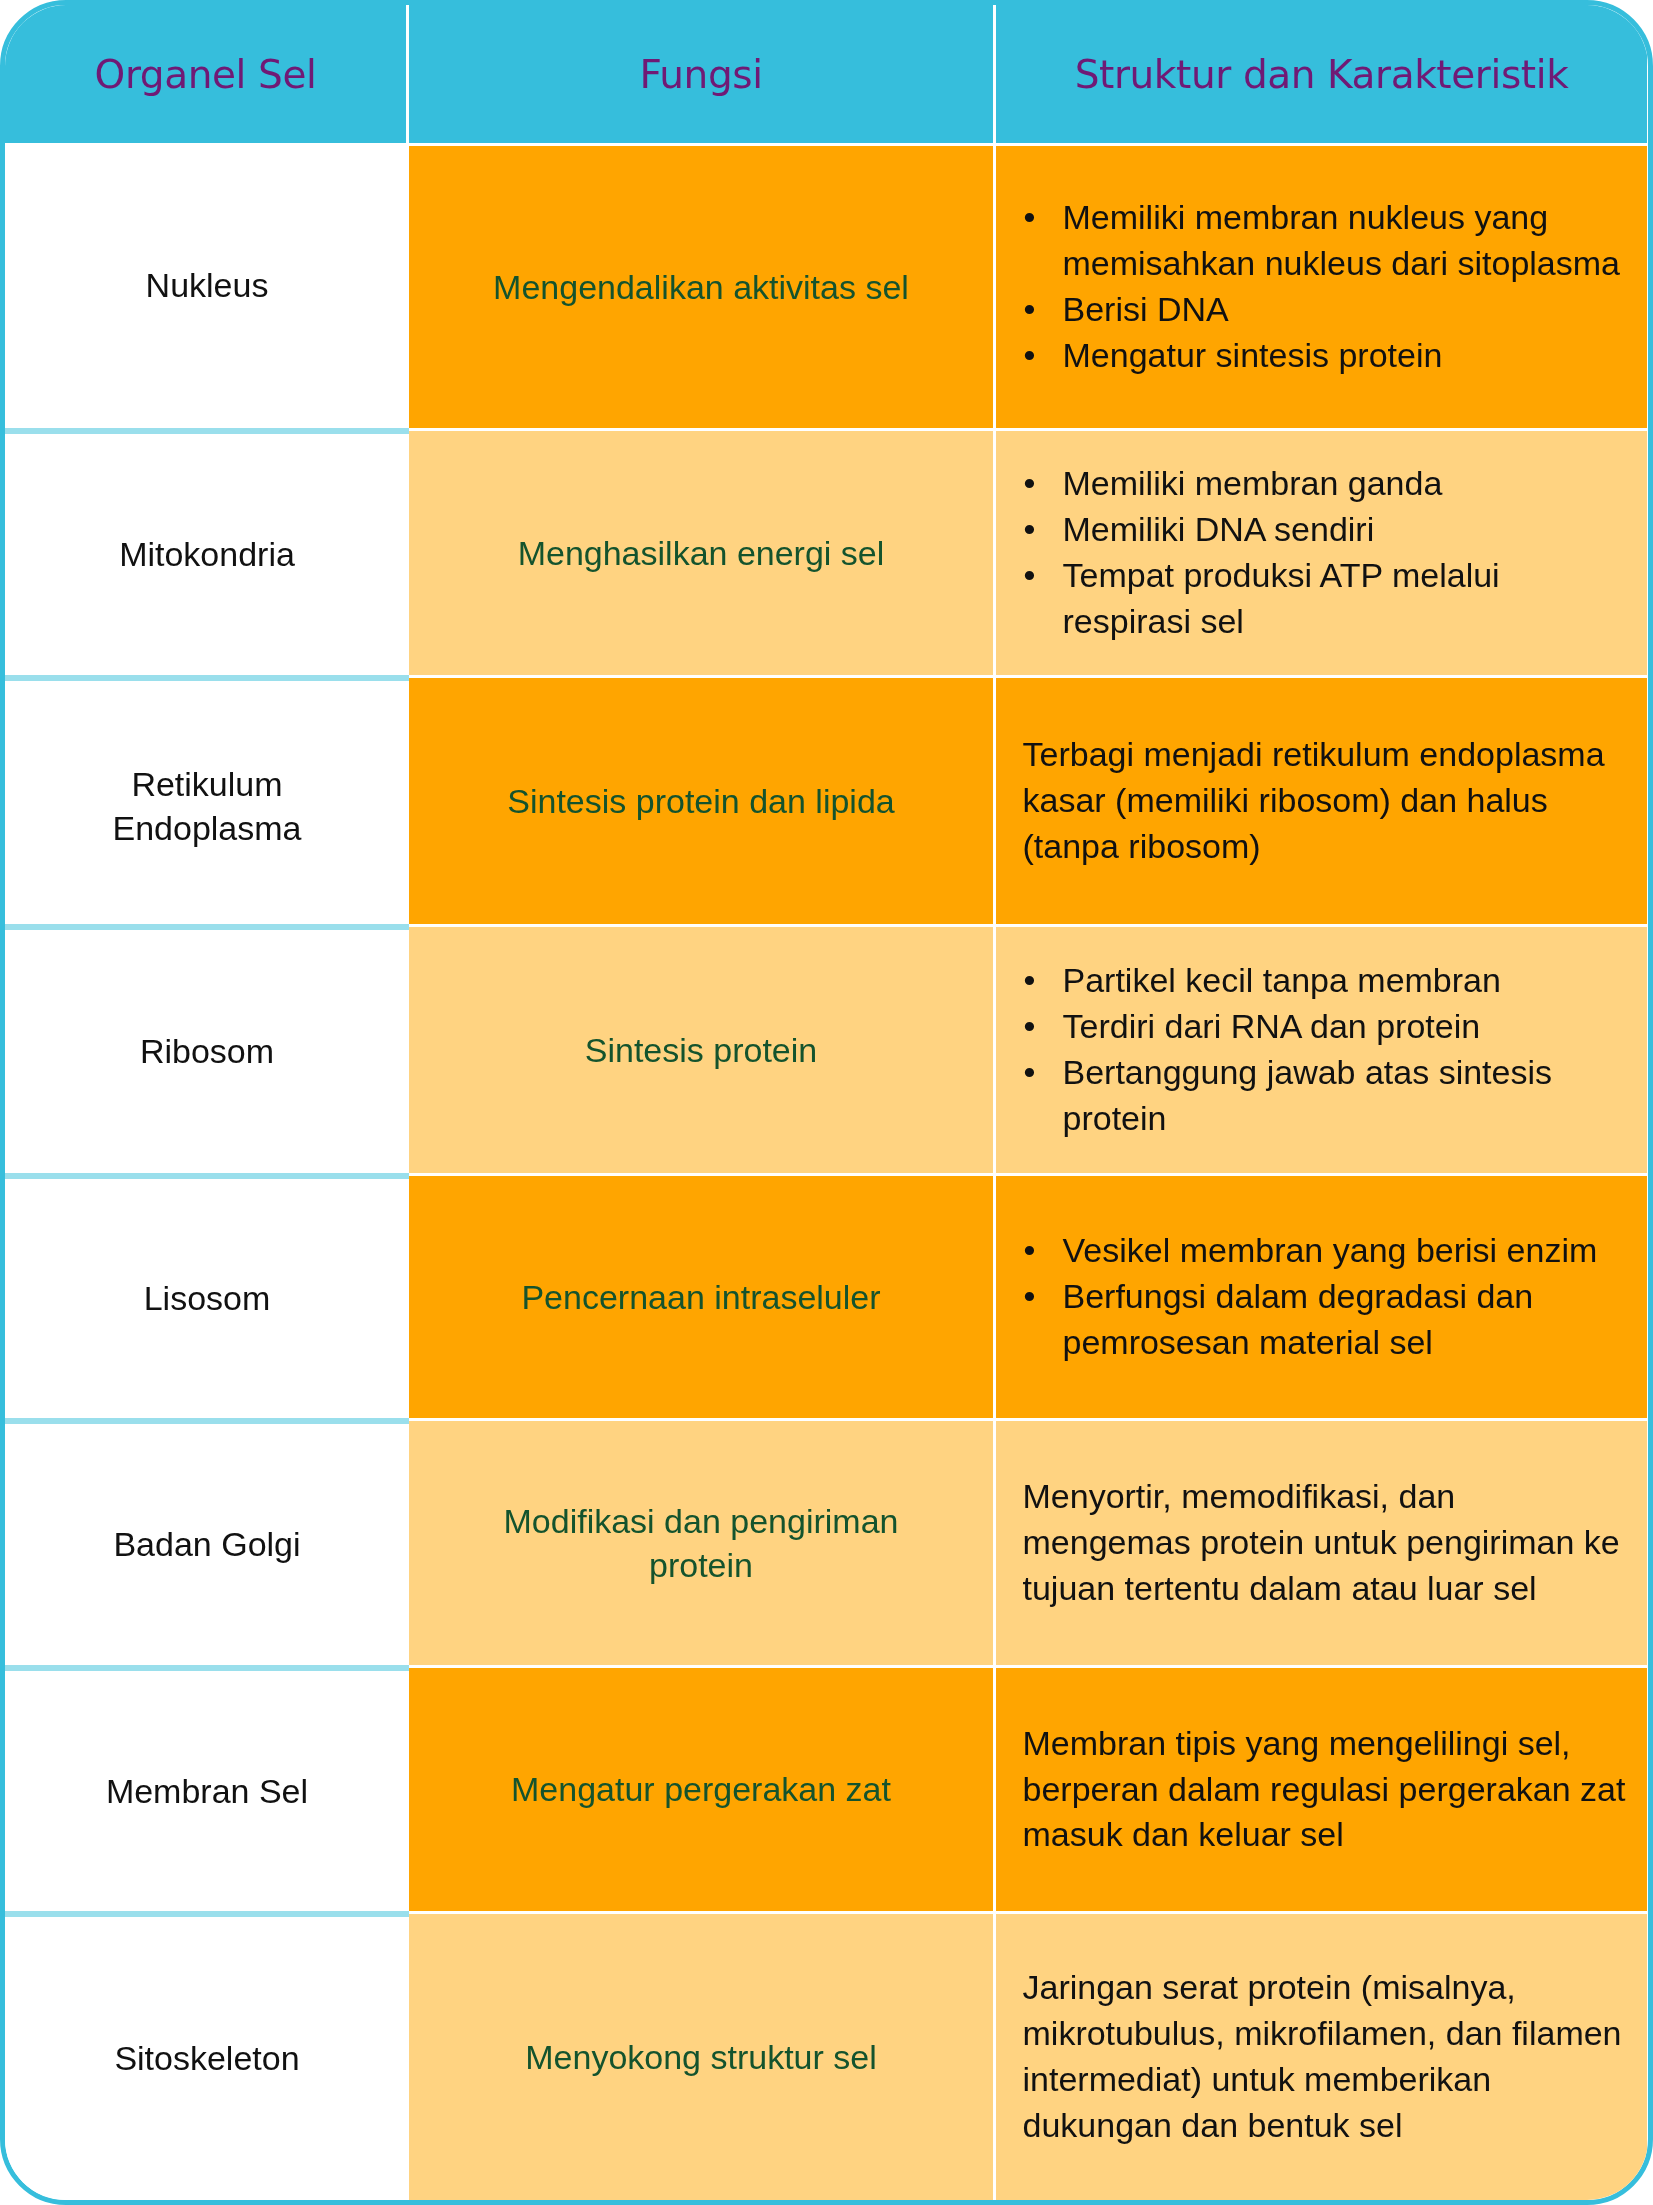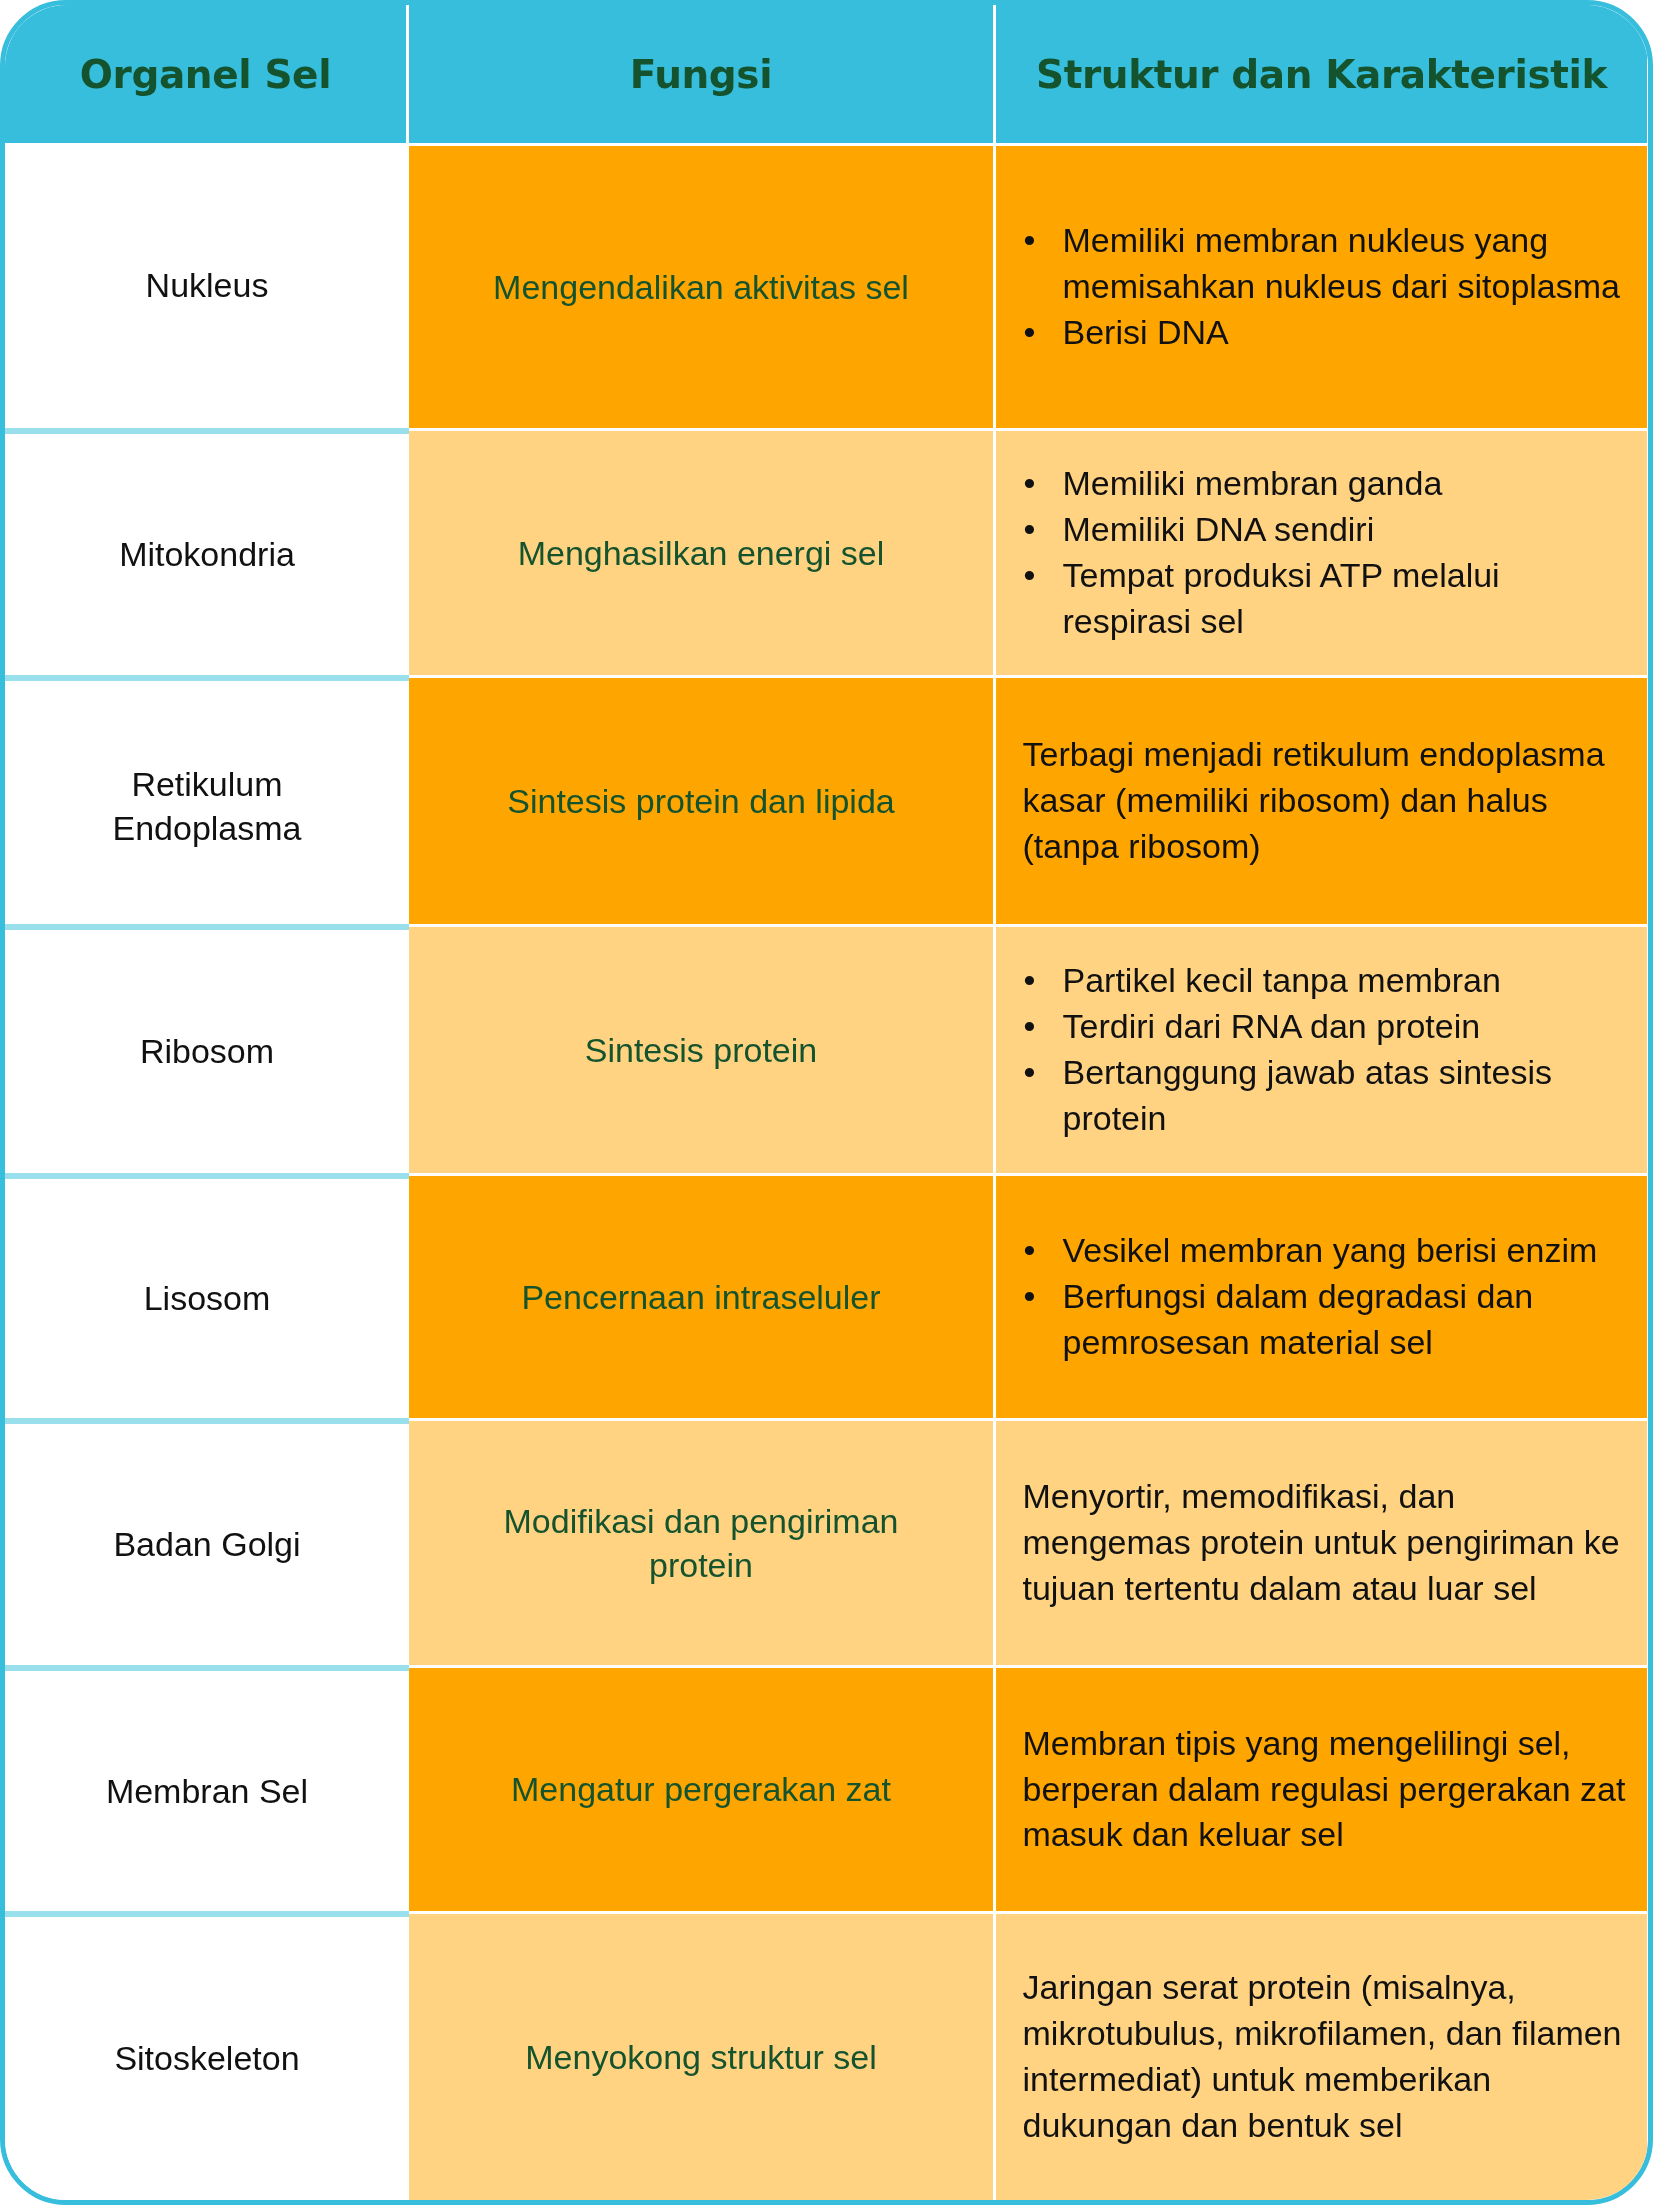--- a/index.html
+++ b/index.html
@@ -9,21 +9,21 @@
     box-sizing:border-box; border:5.7px solid #36BEDC; border-radius:66px;
     overflow:hidden; background:#ffffff;
   }
   .grid {
     position:absolute; left:0; top:0; width:1642px; height:2194px;
     display:grid;
     grid-template-columns: 404px 587px 651px;
     grid-template-rows: 138px 285px 247px 249px 249px 245px 247px 246px 289px;
   }
   .cell { position:relative; box-sizing:border-box; display:flex; align-items:center; }
-  .hdr { background:#36BEDC; color:#14532d; justify-content:center; font-family:"DejaVu Sans", sans-serif; font-weight:bold; font-size:39px; letter-spacing:-0.4px; }
+  .hdr { background:#36BEDC; color:#701a75; justify-content:center; font-family:"DejaVu Sans", sans-serif; font-weight:normal; font-size:39px; letter-spacing:-0.4px; }
   .hdr.c1 { border-right:3.5px solid #ffffff; }
   .hdr.c2 { border-right:3.5px solid #ffffff; }
   .name {
     background:#ffffff; justify-content:center; text-align:center;
     font-family:"Liberation Sans", sans-serif; font-size:34px; color:#111;
     border-top:6.2px solid #9ADFEC; line-height:1.3; padding:0 17.7px;
   }
   .name.first { border-top:none; }
   .fn {
     justify-content:center; text-align:center;
@@ -62,20 +62,21 @@
     <div class="cell name first">
         <span>Nukleus</span>
       </div>
     <div class="cell fn dark">
         <span>Mengendalikan aktivitas sel</span>
       </div>
     <div class="cell st dark">
       <ul>
         <li>Memiliki membran nukleus yang memisahkan nukleus dari sitoplasma</li>
         <li>Berisi DNA</li>
+        <li>Mengatur sintesis protein</li>
       </ul>
     </div>
 
     <div class="cell name">
         <span>Mitokondria</span>
       </div>
     <div class="cell fn light">
         <span>Menghasilkan energi sel</span>
       </div>
     <div class="cell st light">

